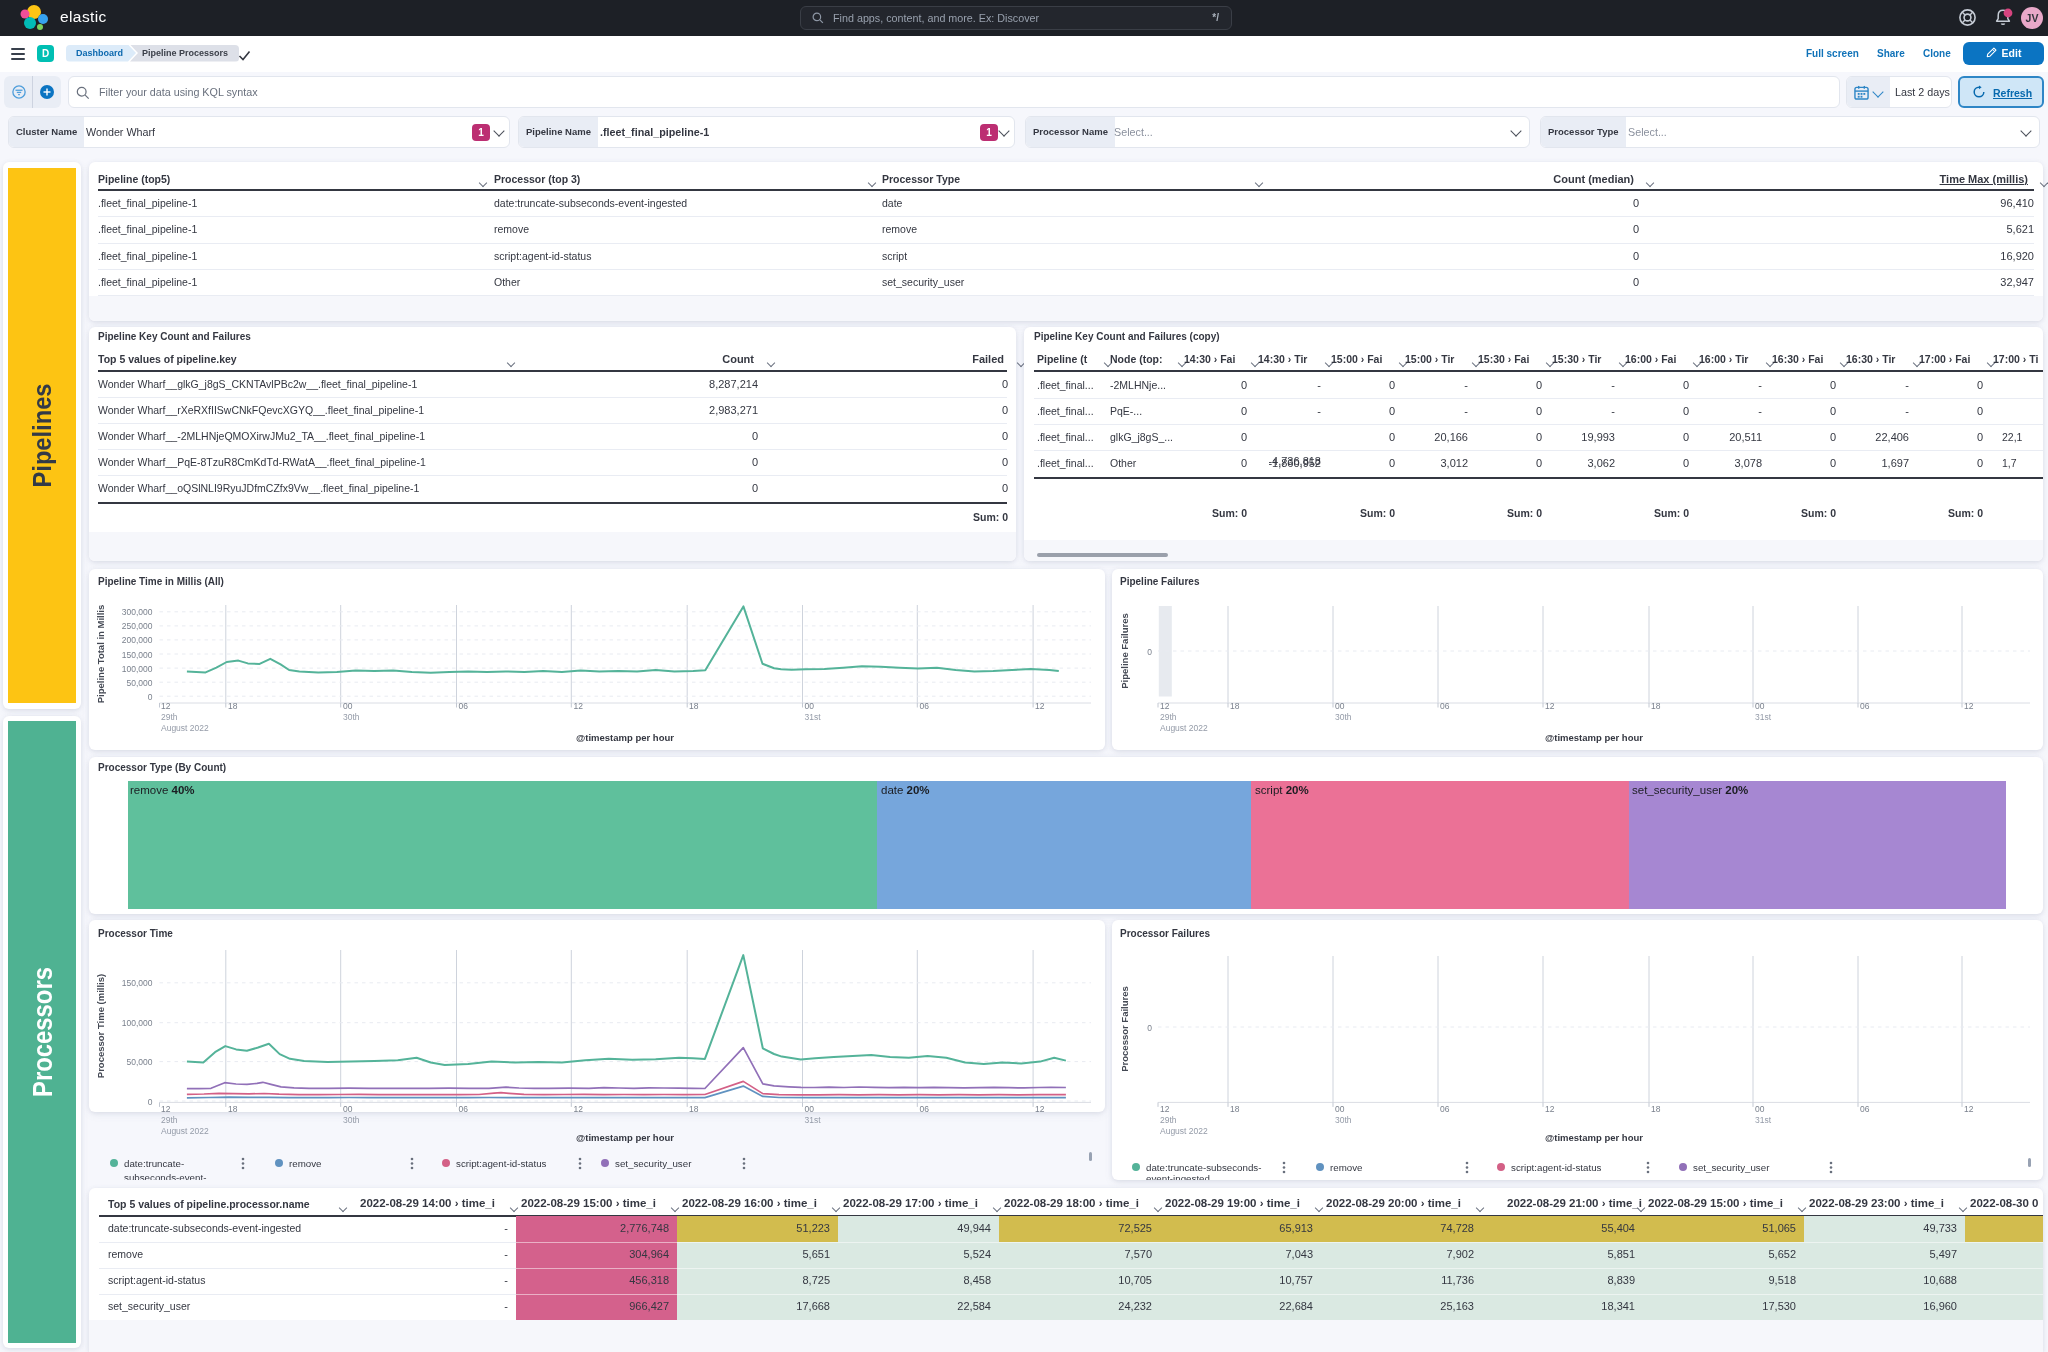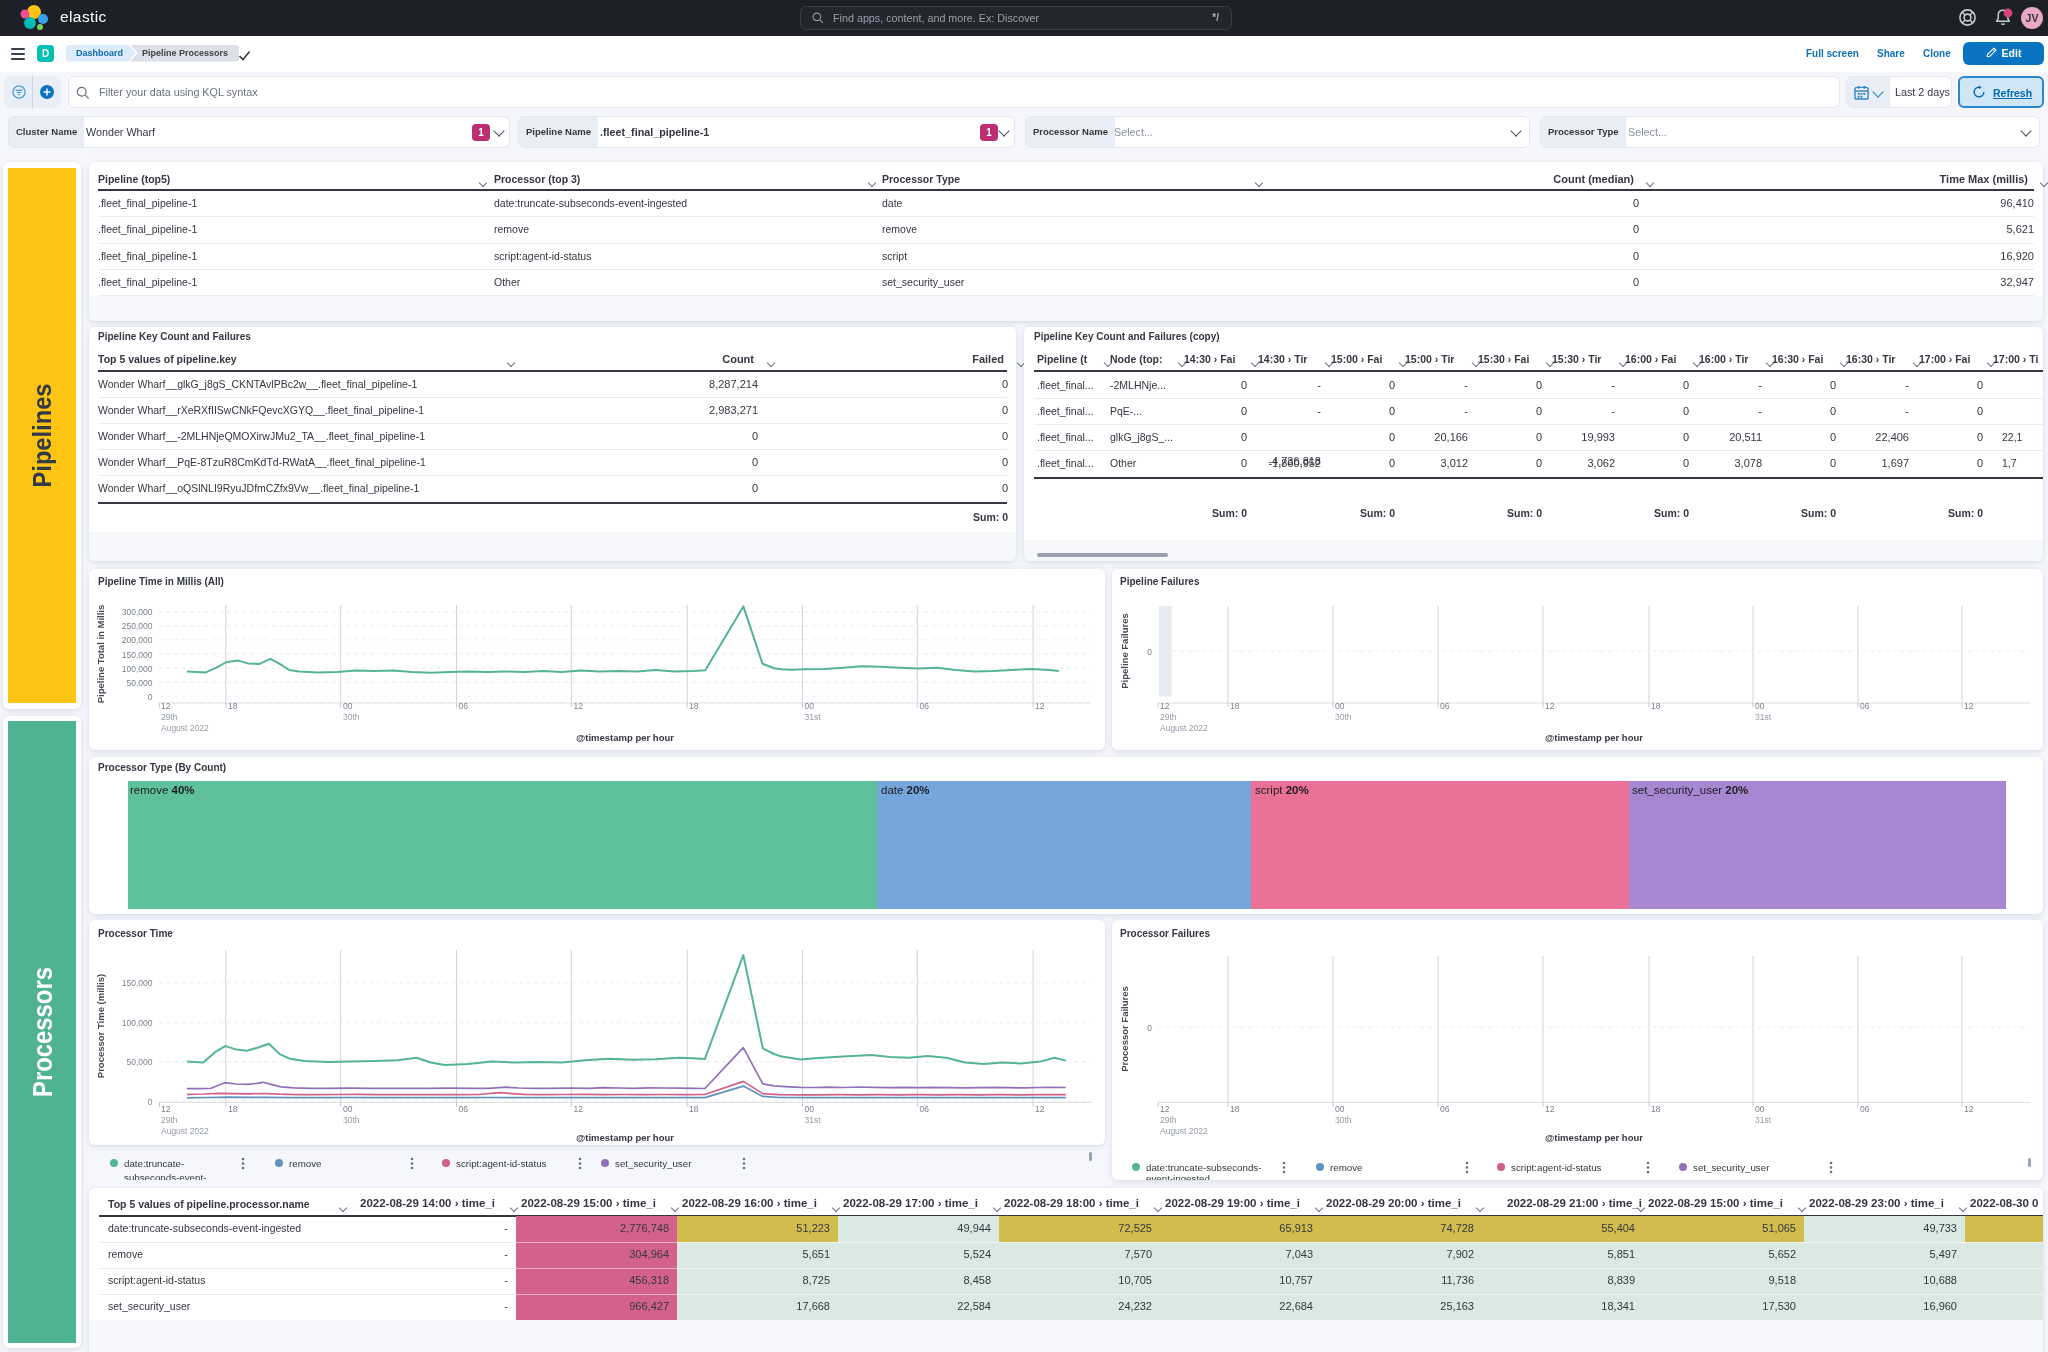--- a/index.html
+++ b/index.html
@@ -196,21 +196,21 @@
 <div class="panel" id="ptable1" style="left:89px;top:162px;width:1954px;height:159px;">
 
   <div class="row th" style="left:9px;top:11px;">Pipeline (top5)</div>
       <span class="tchev abs" style="left:384px;top:18px;"></span>
   <div class="row th" style="left:405px;top:11px;">Processor (top 3)</div>
       <span class="tchev abs" style="left:773px;top:18px;"></span>
   <div class="row th" style="left:793px;top:11px;">Processor Type</div>
       <span class="tchev abs" style="left:1160px;top:18px;"></span>
   <div class="row th num" style="left:1200px;top:11px;width:345px;">Count (median)</div>
       <span class="tchev abs" style="left:1551px;top:18px;"></span>
-  <div class="row th num" style="left:1600px;top:11px;width:339px;">Time Max (millis)</div>
+  <div class="row th num" style="left:1600px;top:11px;width:339px;text-decoration:underline;">Time Max (millis)</div>
       <span class="tchev abs" style="left:1945px;top:18px;"></span>
   <div class="hline" style="left:9px;top:27px;width:1936px;"></div>
 
   <div class="row" style="left:9px;top:35px;">.fleet_final_pipeline-1</div>
   <div class="row" style="left:405px;top:35px;">date:truncate-subseconds-event-ingested</div>
   <div class="row" style="left:793px;top:35px;">date</div>
   <div class="row num" style="left:1200px;top:35px;width:350px;">0</div>
   <div class="row num" style="left:1600px;top:35px;width:345px;">96,410</div>
   <div class="rline" style="left:9px;top:54px;width:1936px;"></div>
   <div class="row" style="left:9px;top:61px;">.fleet_final_pipeline-1</div>
@@ -489,21 +489,21 @@
   <div class="abs" style="left:39px;top:24px;width:749px;height:128px;background:#5fc09c;"></div>
   <div class="abs" style="left:788px;top:24px;width:374px;height:128px;background:#76a6dc;"></div>
   <div class="abs" style="left:1162px;top:24px;width:377.5px;height:128px;background:#eb7196;"></div>
   <div class="abs" style="left:1539.5px;top:24px;width:377.5px;height:128px;background:#a687d2;"></div>
   <div class="abs" style="left:41px;top:27px;font-size:11.5px;color:#1b1d22;">remove <b>40%</b></div>
   <div class="abs" style="left:792px;top:27px;font-size:11.5px;color:#1b1d22;">date <b>20%</b></div>
   <div class="abs" style="left:1166px;top:27px;font-size:11.5px;color:#1b1d22;">script <b>20%</b></div>
   <div class="abs" style="left:1543px;top:27px;font-size:11.5px;color:#1b1d22;">set_security_user <b>20%</b></div>
 </div>
 
-<div class="panel" id="pproctime" style="left:89px;top:920px;width:1016px;height:225px;">
+<div class="panel" id="pproctime" style="left:89px;top:920px;width:1016px;height:192px;">
   <div class="ptitle abs" style="left:9px;top:8px;">Processor Time</div>
   <svg class="abs" style="left:0;top:0" width="1016" height="260" viewBox="0 0 1016 260">
     <g stroke="#ced3dc" stroke-width="1">
       <line x1="136.8" y1="30" x2="136.8" y2="182.4"></line>
           <line x1="251.7" y1="30" x2="251.7" y2="182.4"></line>
       <line x1="367.5" y1="30" x2="367.5" y2="182.4"></line>
           <line x1="482.3" y1="30" x2="482.3" y2="182.4"></line>
       <line x1="598.2" y1="30" x2="598.2" y2="182.4"></line>
           <line x1="713.5" y1="30" x2="713.5" y2="182.4"></line>
       <line x1="828.3" y1="30" x2="828.3" y2="182.4"></line>

